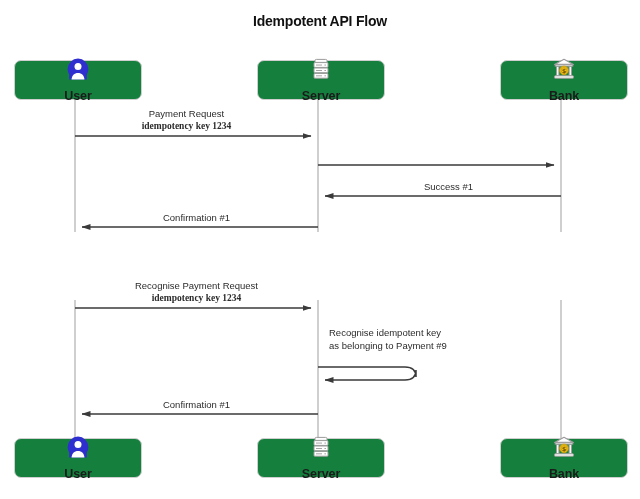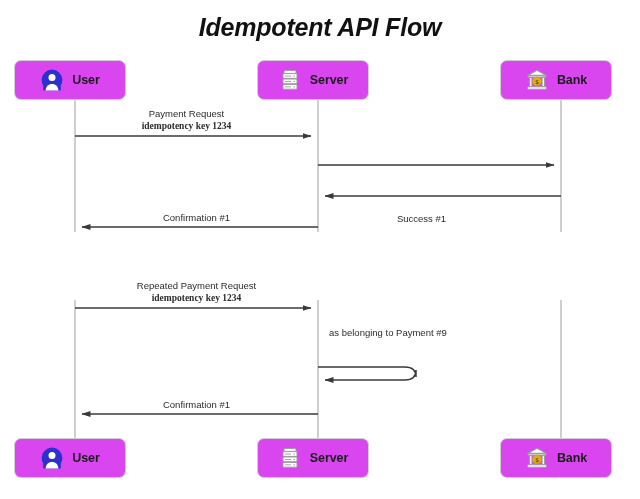--- a/index.html
+++ b/index.html
@@ -25,39 +25,39 @@
     top: 0;
     width: 640px;
     height: 499px;
   }
   .title {
     position: absolute;
     left: 0;
     top: 13px;
     width: 640px;
     text-align: center;
-    font-size: 25px;
+    font-size: 14px;
     font-weight: bold;
     letter-spacing: -0.2px;
     color: #111111;
-    font-style: italic;
   }
   
   .actor-box {
     position: absolute;
-    width: 112px;
+    width: 128px;
     height: 40px;
     box-sizing: border-box;
     border: 1px solid #cfcfcf;
     border-radius: 7px;
-    background: #d946ef;
+    background: #15803d;
     display: flex;
     align-items: center;
     justify-content: center;
     gap: 8px;
+    flex-direction: column;
   }
   .actor-label {
     font-size: 12.5px;
     font-weight: bold;
     color: #1b1b1b;
     letter-spacing: -0.1px;
   }
   .actor-ico {
     width: 24px;
     height: 24px;
@@ -217,34 +217,35 @@
     </svg>
     <span class="actor-label">Bank</span>
   </div>
 
   <div class="msg" style="left:75px; top:108px; width:223px;">
     <div class="l1">Payment Request</div>
     <div class="l2">idempotency key 1234</div>
   </div>
 
 
-  <div class="msg" style="left:306px; top:181px; width:231px;margin-top:32px;">
+  <div class="msg" style="left:333px; top:181px; width:231px;">
     <div class="l1">Success #1</div>
   </div>
 
   <div class="msg" style="left:75px; top:212px; width:243px;">
     <div class="l1">Confirmation #1</div>
   </div>
 
   <div class="msg" style="left:75px; top:280px; width:243px;">
-    <div class="l1">Repeated Payment Request</div>
+    <div class="l1">Recognise Payment Request</div>
     <div class="l2">idempotency key 1234</div>
   </div>
 
   <div class="note" style="left:329px; top:326px;">
+    <div>Recognise idempotent key</div>
     <div>as belonging to Payment #9</div>
   </div>
 
   <div class="msg" style="left:75px; top:399px; width:243px;">
     <div class="l1">Confirmation #1</div>
   </div>
 
 </div>
 
 </body></html>

